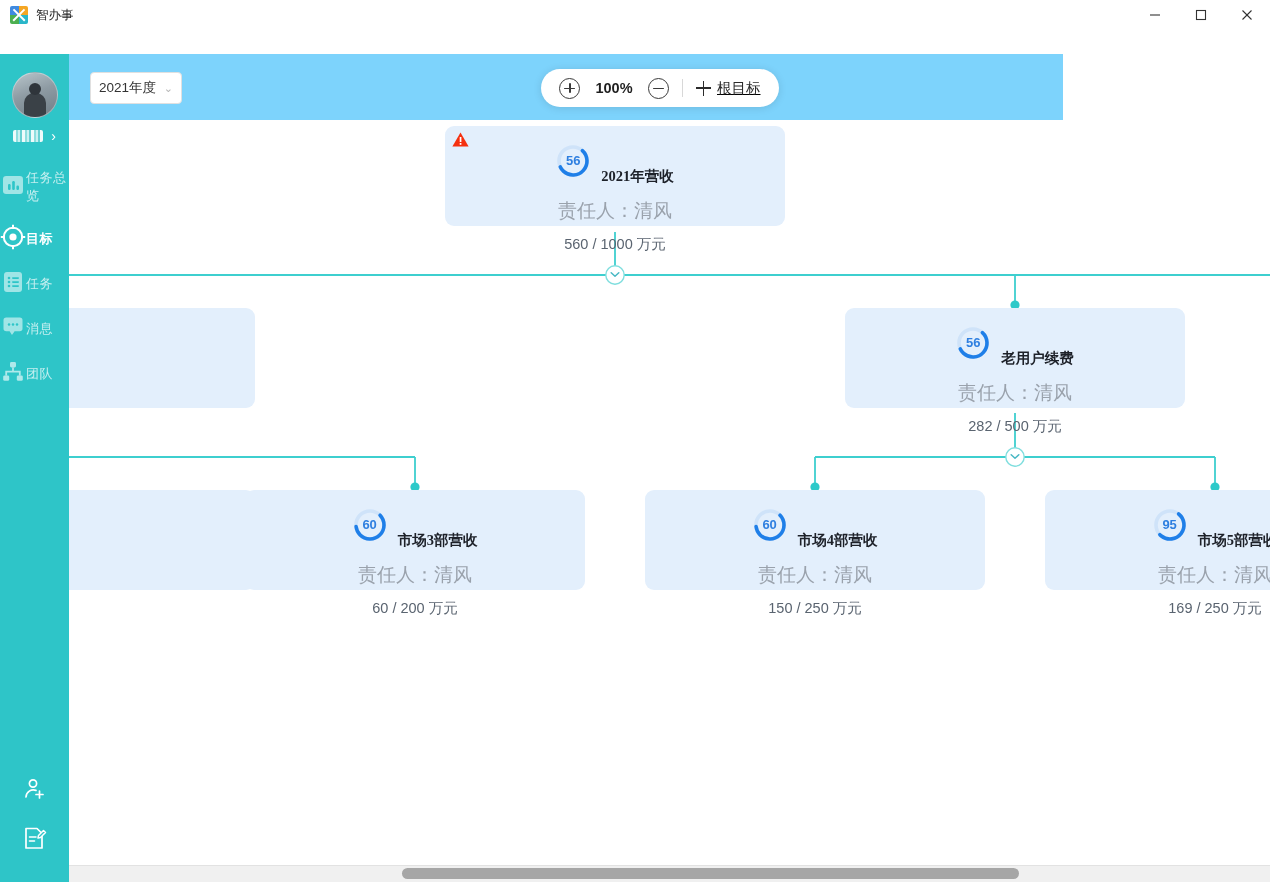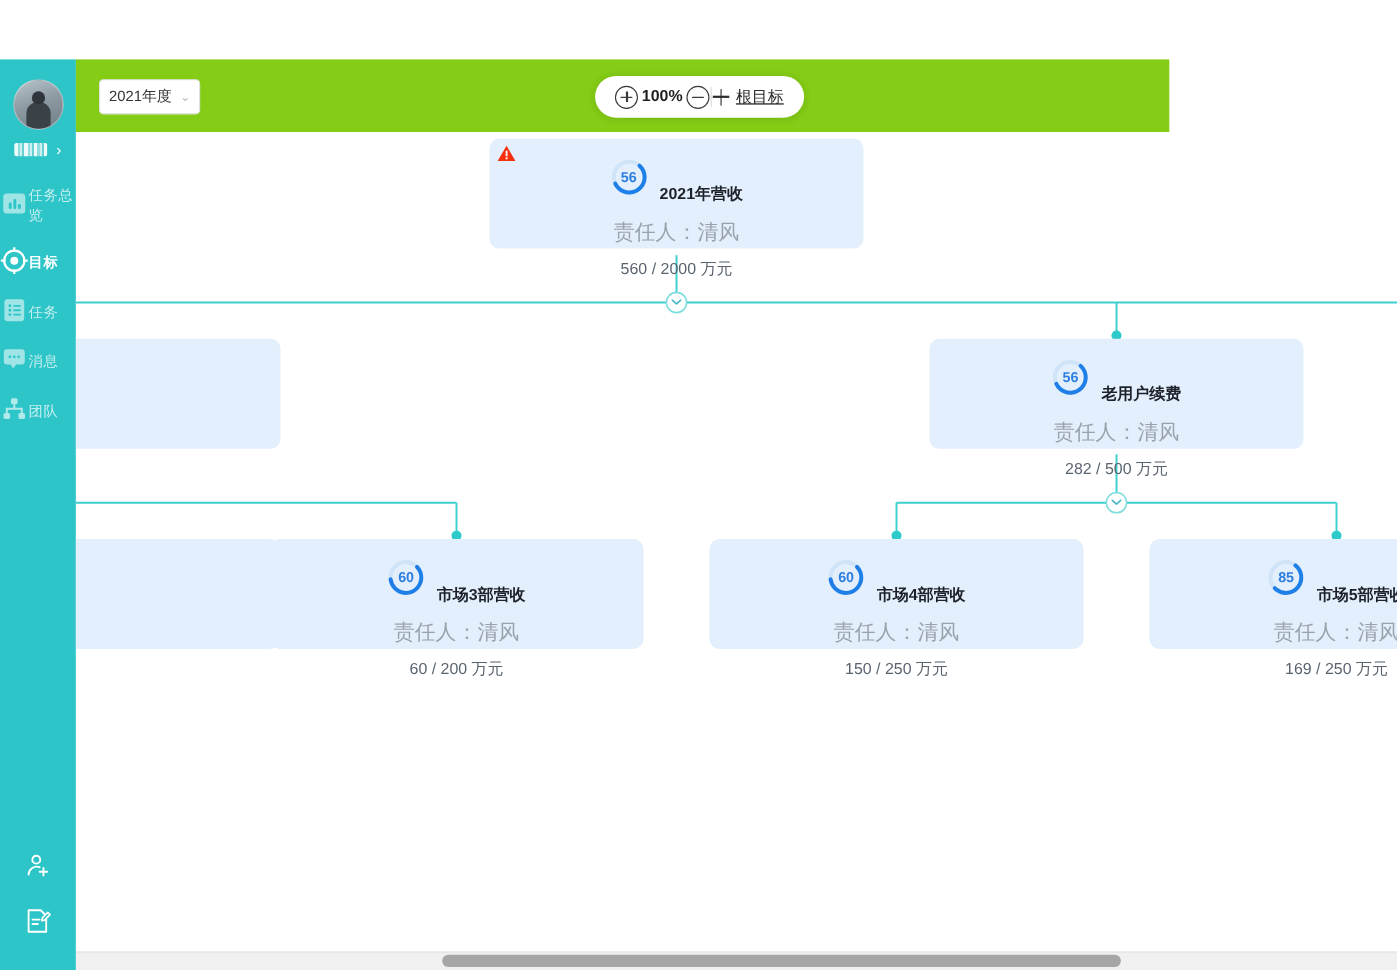--- a/index.html
+++ b/index.html
@@ -97,35 +97,35 @@
   }
   .nav-item.active .nav-label { color:#ffffff; font-weight:bold; }
   .sidebar-bottom {
     margin-top:auto; display:flex; flex-direction:column; align-items:center;
     padding-bottom:26px; gap:18px;
   }
 
   
   .toolbar {
     position:absolute; left:69px; top:54px; width:994px; height:66px;
-    background:#84cc16;
+    background:#7dd3fc;
   }
   .year-select {
     position:absolute; left:21px; top:18px;
     width:92px; height:32px; border:1px solid #e0e0e0; border-radius:4px;
     background:#fff; display:flex; align-items:center; padding:0 8px;
     font-size:13.5px; color:#333; cursor:default;
   }
   .year-select .chev { margin-left:auto; color:#b5b5b5; font-size:11px; }
 
   .zoom-bar {
     position:absolute; left:472px; top:15px;
     height:38px; border-radius:19px; background:#fff;
     box-shadow:0 1px 8px rgba(0,0,0,.12);
-    display:flex; align-items:center; padding:0 18px; gap:1px;
+    display:flex; align-items:center; padding:0 18px; gap:13px;
   }
   .circ-btn {
     width:21px; height:21px; border:1.6px solid #3a3a3a; border-radius:50%;
     position:relative; cursor:default; flex:none;
   }
   .circ-btn .h, .circ-btn .v {
     position:absolute; background:#3a3a3a; border-radius:1px;
   }
   .circ-btn .h { left:4px; top:9.1px; width:10.5px; height:1.7px; }
   .circ-btn .v { top:4px; left:9.1px; height:10.5px; width:1.7px; }
@@ -168,21 +168,21 @@
   }
   .goal-head { display:flex; align-items:center; gap:11px; }
   .ring { width:34px; height:34px; position:relative; flex:none; }
   .ring .pct {
     position:absolute; inset:0; display:flex; align-items:center;
     justify-content:center; font-size:13px; font-weight:bold; color:#2e7fe0;
     font-family:"Liberation Sans","DejaVu Sans",sans-serif;
   }
   .goal-title {
     font-size:14.5px; font-weight:bold; color:#1d2129; white-space:nowrap;
-    font-family:Liberation Sans, sans-serif;
+    font-family:Liberation Serif, serif;
     margin-top:32px;
   }
   .goal-owner {
     font-size:19px; color:#9aa2ac; margin-top:12px; white-space:nowrap;
   }
   .goal-value {
     font-size:14.5px; color:#5a6470; margin-top:11px; white-space:nowrap;
   }
   .warn-tri {
     position:absolute; left:7px; top:6px; width:17px; height:15px;
@@ -196,20 +196,49 @@
   .hscroll .thumb {
     position:absolute; left:333px; top:2px; width:617px; height:11px;
     background:#a6a6a6; border-radius:6px;
   }
 </style>
 </head>
 <body>
 
 <div id="app">
 
+  <div class="titlebar">
+    <div class="app-logo">
+      <div class="q q1"></div>
+        <div class="q q2"></div>
+      <div class="q q3"></div>
+        <div class="q q4"></div>
+      <div class="x1"></div>
+        <div class="x2"></div>
+    </div>
+    <div class="app-title">智办事</div>
+    <div class="win-controls">
+      <div class="win-btn">
+        <svg width="12" height="12" viewBox="0 0 12 12">
+            <line x1="1" y1="6" x2="11" y2="6" stroke="#333" stroke-width="1.1"></line>
+          </svg>
+      </div>
+      <div class="win-btn">
+        <svg width="12" height="12" viewBox="0 0 12 12">
+            <rect x="1.5" y="1.5" width="9" height="9" fill="none" stroke="#333" stroke-width="1.1"></rect>
+          </svg>
+      </div>
+      <div class="win-btn close">
+        <svg width="12" height="12" viewBox="0 0 12 12">
+            <line x1="1.5" y1="1.5" x2="10.5" y2="10.5" stroke="currentColor" stroke-width="1.1"></line>
+            <line x1="10.5" y1="1.5" x2="1.5" y2="10.5" stroke="currentColor" stroke-width="1.1"></line>
+          </svg>
+      </div>
+    </div>
+  </div>
 
 
   <div class="sidebar">
     <div class="avatar"></div>
     <div class="user-row">
       <div class="user-name-blur"></div>
       <div class="user-chevron">›</div>
     </div>
 
     <div class="nav-item">
@@ -362,21 +391,21 @@
         <span class="ring">
           <svg width="34" height="34" viewBox="0 0 34 34">
             <circle cx="17" cy="17" r="14" fill="none" stroke="#cfe3f9" stroke-width="3.6"></circle>
             <circle cx="17" cy="17" r="14" fill="none" stroke="#1f7fe8" stroke-width="3.6" stroke-linecap="round" stroke-dasharray="49.3 38.6" transform="rotate(-48 17 17)"></circle>
           </svg>
           <span class="pct">56</span>
         </span>
         <span class="goal-title">2021年营收</span>
       </div>
       <div class="goal-owner">责任人：清风</div>
-      <div class="goal-value">560 / 2000 万元</div>
+      <div class="goal-value">560 / 1000 万元</div>
     </div>
 
     <div class="goal-card" style="left:-164px; top:188px; width:350px; height:100px;"></div>
 
     <div class="goal-card" style="left:776px; top:188px; width:340px; height:100px;">
       <div class="goal-head">
         <span class="ring">
           <svg width="34" height="34" viewBox="0 0 34 34">
             <circle cx="17" cy="17" r="14" fill="none" stroke="#cfe3f9" stroke-width="3.6"></circle>
             <circle cx="17" cy="17" r="14" fill="none" stroke="#1f7fe8" stroke-width="3.6" stroke-linecap="round" stroke-dasharray="49.3 38.6" transform="rotate(-48 17 17)"></circle>
@@ -421,21 +450,21 @@
       <div class="goal-value">150 / 250 万元</div>
     </div>
 
     <div class="goal-card" style="left:976px; top:370px; width:340px; height:100px;">
       <div class="goal-head">
         <span class="ring">
           <svg width="34" height="34" viewBox="0 0 34 34">
             <circle cx="17" cy="17" r="14" fill="none" stroke="#cfe3f9" stroke-width="3.6"></circle>
             <circle cx="17" cy="17" r="14" fill="none" stroke="#1f7fe8" stroke-width="3.6" stroke-linecap="round" stroke-dasharray="45.8 42.1" transform="rotate(-52 17 17)"></circle>
           </svg>
-          <span class="pct">85</span>
+          <span class="pct">95</span>
         </span>
         <span class="goal-title">市场5部营收</span>
       </div>
       <div class="goal-owner">责任人：清风</div>
       <div class="goal-value">169 / 250 万元</div>
     </div>
 
   </div>
 
   <div class="hscroll">

